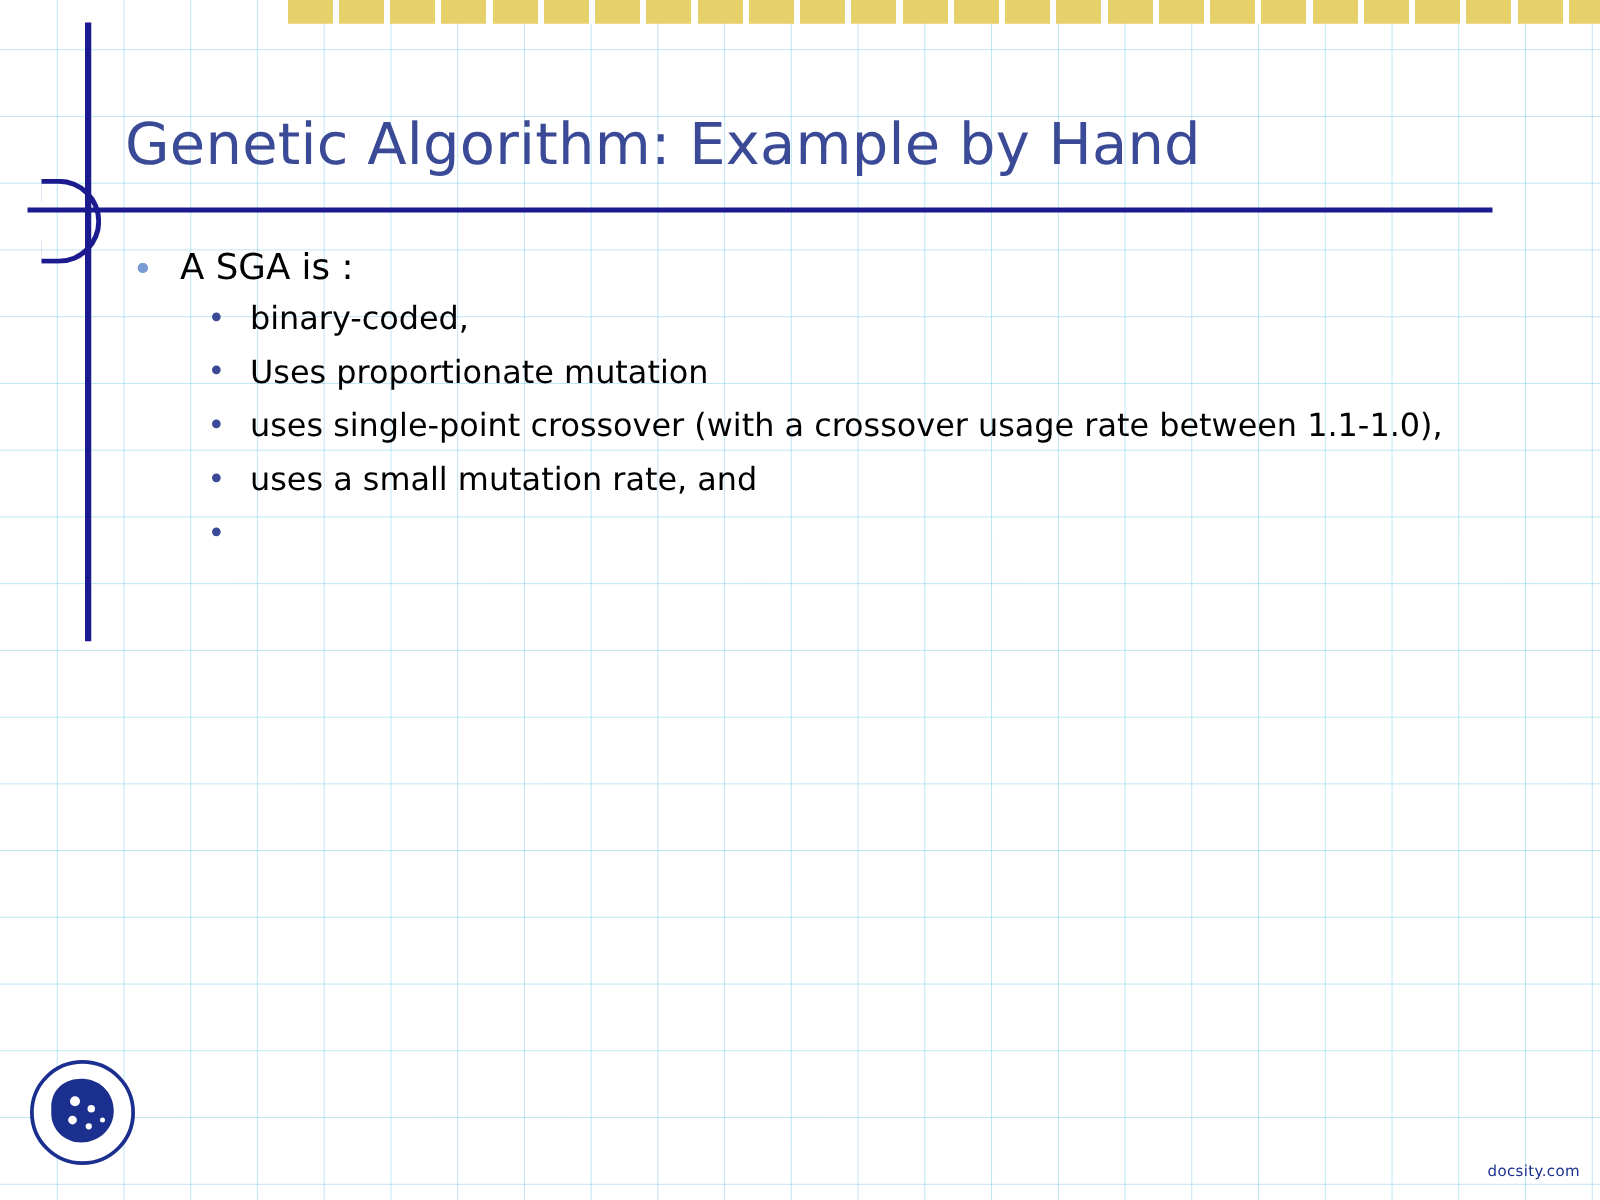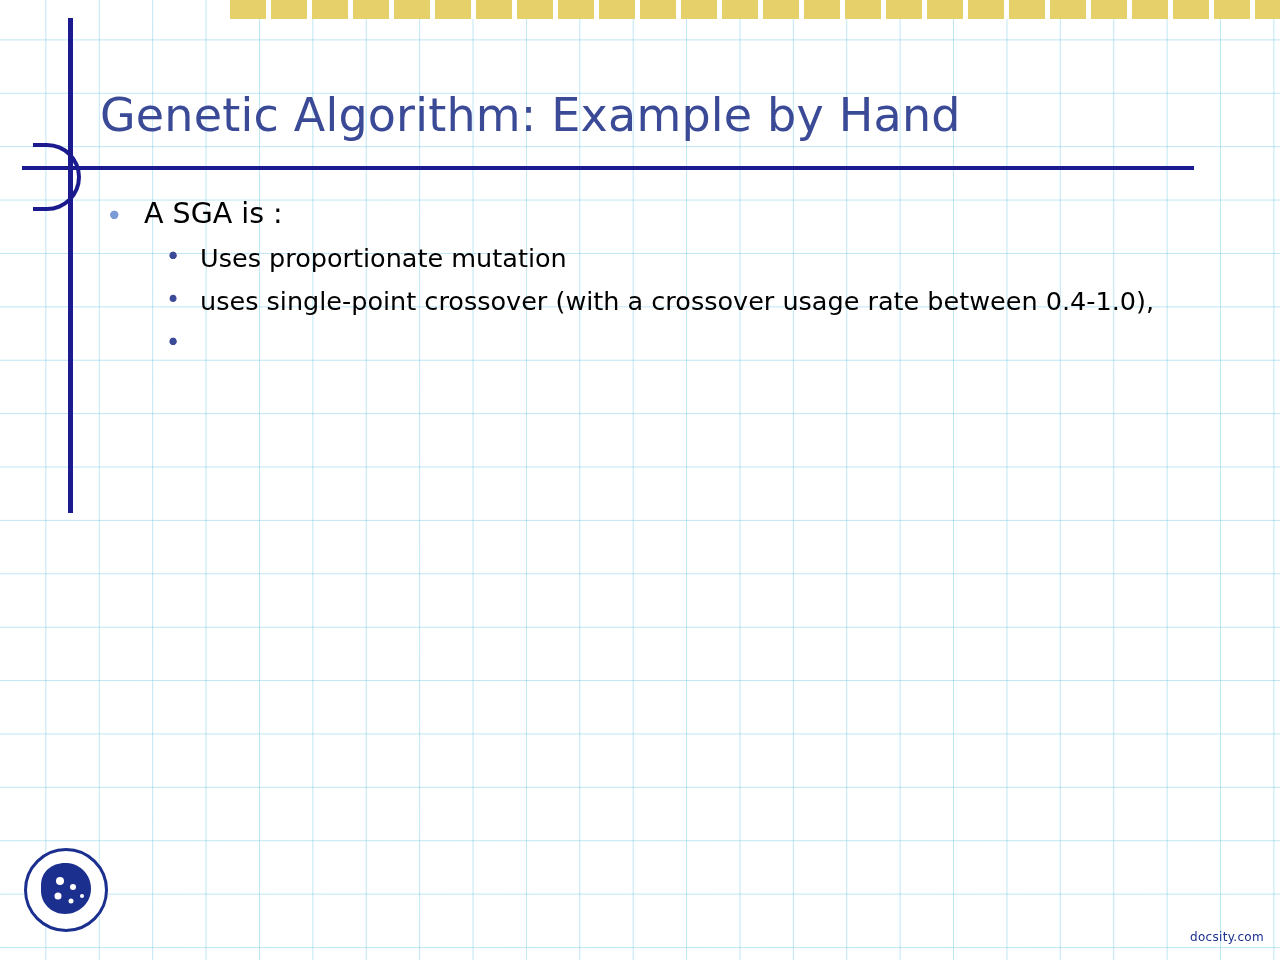--- a/index.html
+++ b/index.html
@@ -178,31 +178,33 @@
     <ul class="level1">
       <li>
         <span class="bullet">•</span>
       </li>
       <li>
         <span class="bullet">•</span>
         <span>A SGA is :</span>
         <ul class="level2">
           <li>
             <span class="bullet">•</span>
+            <span>binary-coded,</span>
           </li>
           <li>
             <span class="bullet">•</span>
             <span>Uses proportionate mutation</span>
           </li>
           <li>
             <span class="bullet">•</span>
-            <span>uses single-point crossover (with a crossover usage rate between 0.4-1.0),</span>
-          </li>
-          <li>
-            <span class="bullet">•</span>
+            <span>uses single-point crossover (with a crossover usage rate between 1.1-1.0),</span>
+          </li>
+          <li>
+            <span class="bullet">•</span>
+            <span>uses a small mutation rate, and</span>
           </li>
           <li>
             <span class="bullet">•</span>
           </li>
         </ul>
       </li>
     </ul>
   </div>
 
   <div class="logo">

